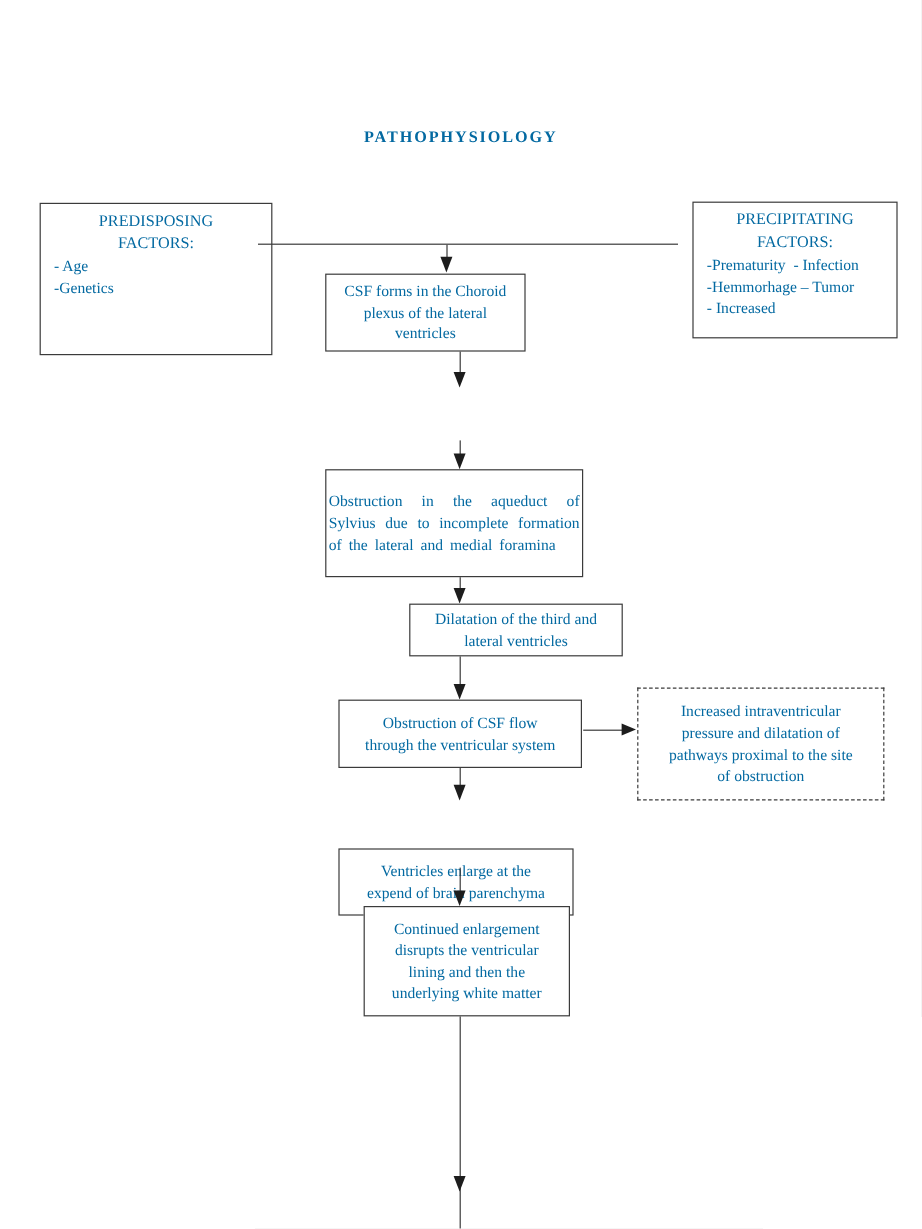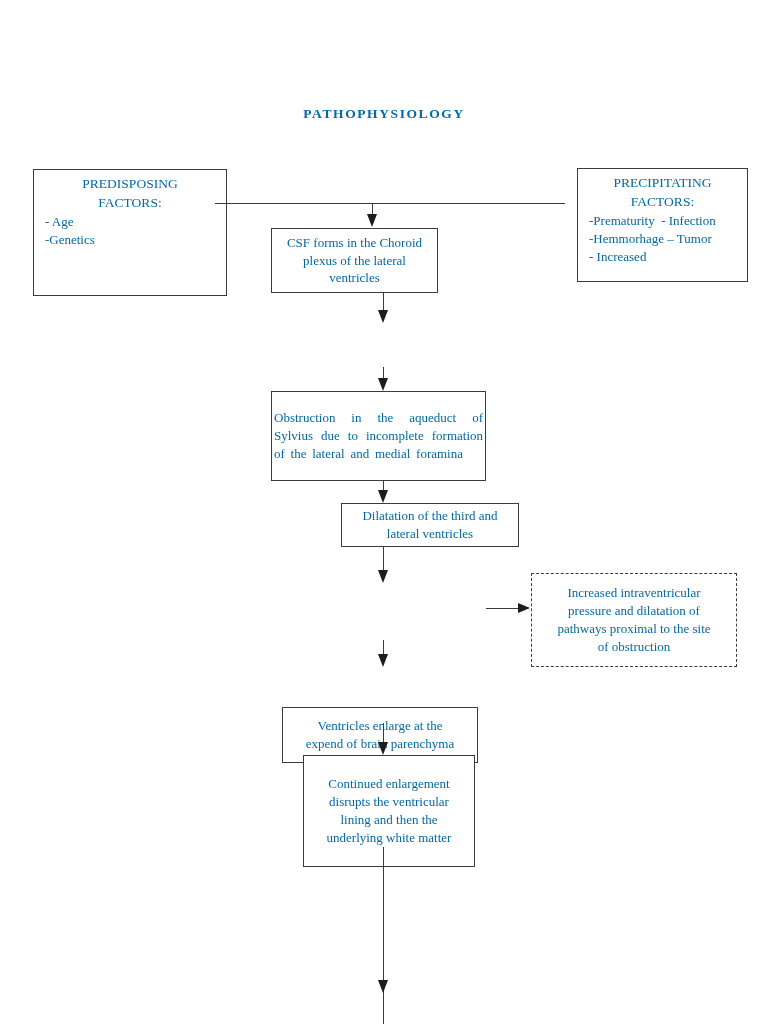--- a/index.html
+++ b/index.html
@@ -95,20 +95,22 @@
   </div>
 
   <div class="box center-box" style="left:293px;top:503px;width:178px;height:44px;margin-left:48px;">Dilatation of the third and
 lateral ventricles</div>
 
   <div>
     <div class="line" style="left:382.5px;top:547px;width:1.5px;height:24px;"></div>
     <div class="head-down" style="left:377.5px;top:570px;"></div>
   </div>
 
+  <div class="box center-box" style="left:282px;top:583px;width:203px;height:57px;">Obstruction of CSF flow
+through the ventricular system</div>
 
   <div>
     <div class="line" style="left:486px;top:607.5px;width:33px;height:1.5px;"></div>
     <div class="head-right" style="left:518px;top:602.5px;"></div>
   </div>
 
   <div class="box dashed center-box" style="left:531px;top:573px;width:206px;height:94px;">Increased intraventricular
 pressure and dilatation of
 pathways proximal to the site
 of obstruction</div>
@@ -119,21 +121,21 @@
   </div>
 
   <div class="box center-box" style="left:282px;top:667px;width:196px;height:56px;margin-top:40px;">Ventricles enlarge at the
 expend of brain parenchyma</div>
 
   <div>
     <div class="line" style="left:382.5px;top:723px;width:1.5px;height:20px;"></div>
     <div class="head-down" style="left:377.5px;top:742px;"></div>
   </div>
 
-  <div class="box center-box" style="left:303px;top:755px;width:172px;height:112px;text-align:center;">Continued enlargement
+  <div class="box center-box" style="left:303px;top:755px;width:172px;height:92px;text-align:center;">Continued enlargement
 disrupts the ventricular
 lining and then the
 underlying white matter</div>
 
   <div>
     <div class="line" style="left:382.5px;top:847px;width:1.5px;height:177px;"></div>
     <div class="head-down" style="left:377.5px;top:980px;"></div>
   </div>
 
 </div>

